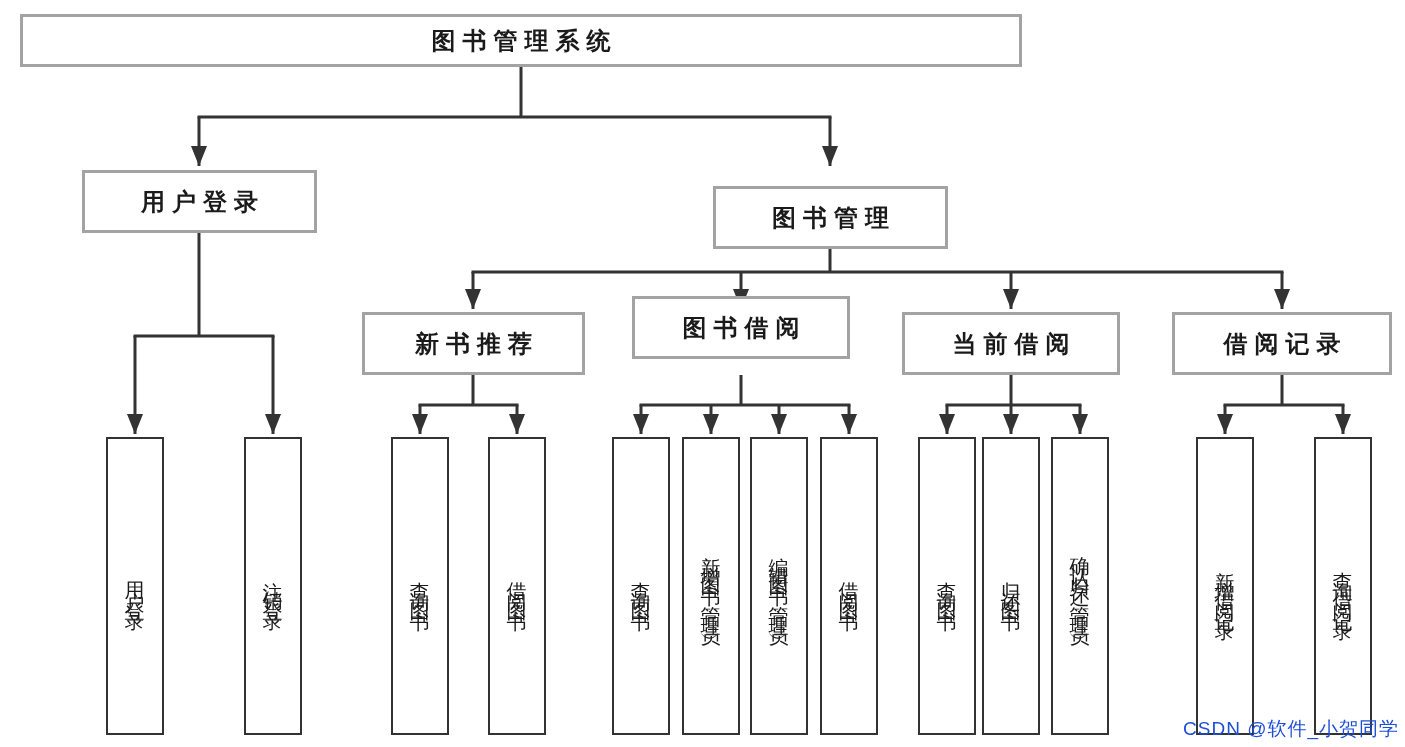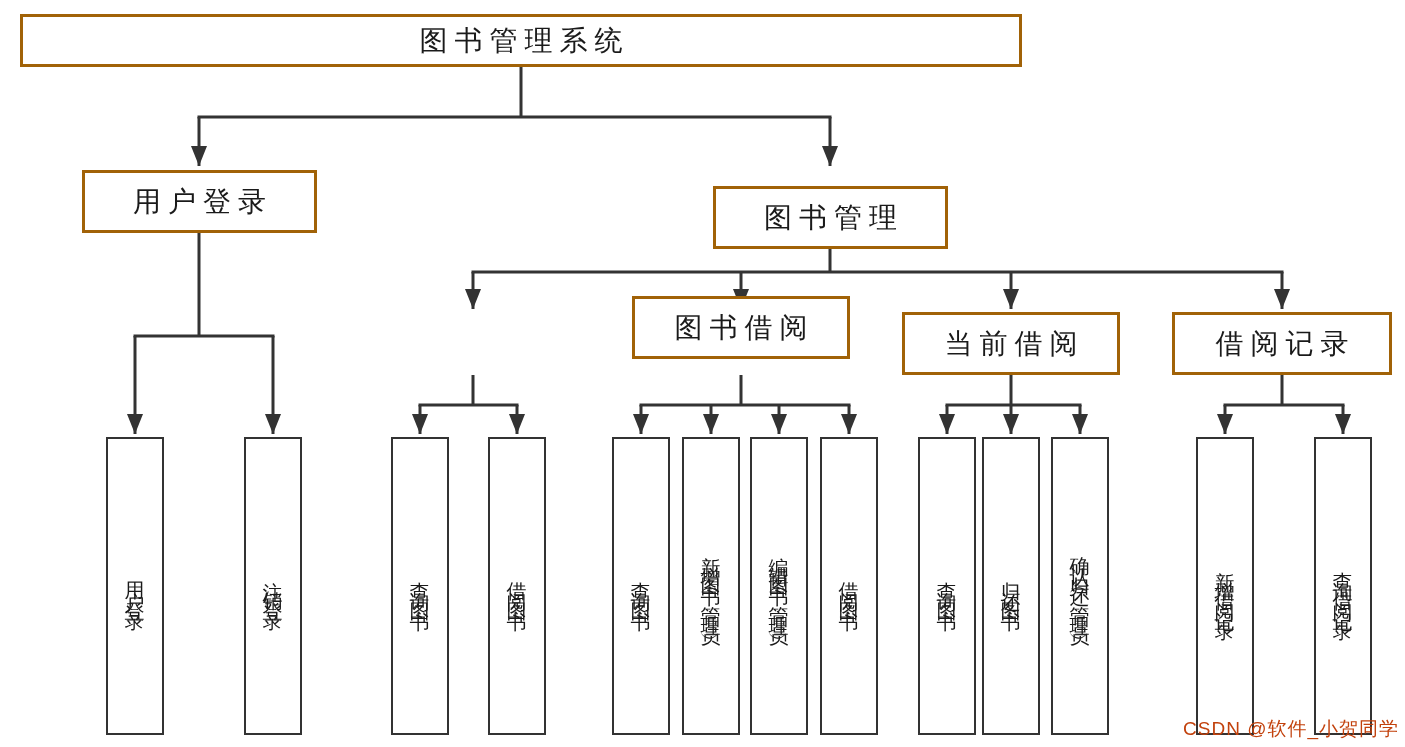--- a/index.html
+++ b/index.html
@@ -7,48 +7,49 @@
     position:relative;
     width:1405px;height:747px;
     background:#ffffff;
     font-family:"Liberation Sans","DejaVu Sans",sans-serif;
     color:#1a1a1a;
     overflow:hidden;
   }
   #wires{position:absolute;left:0;top:0;width:1405px;height:747px;pointer-events:none;}
   .hbox{
     position:absolute;
-    border:3px solid #a16207;
+    border:3px solid #a3a3a3;
     background:#ffffff;
     display:flex;align-items:center;justify-content:center;
     box-sizing:border-box;
-    font-size:28px;
+    font-size:24px;
     letter-spacing:7px;
     text-indent:7px;
     white-space:nowrap;
+    font-weight:bold;
   }
   .vbox{
     position:absolute;
     border:2px solid #333333;
     background:#ffffff;
     display:flex;align-items:center;justify-content:center;
     box-sizing:border-box;
   }
   .vbox span{
     writing-mode:vertical-lr;
     font-size:20px;
     letter-spacing:10px;
     line-height:1;
     white-space:nowrap;
   }
   .watermark{
     position:absolute;
     right:6px;bottom:5px;
     font-size:19px;
-    color:#c2410c;
+    color:#1d4ed8;
     letter-spacing:1px;
     white-space:nowrap;
   }
 </style>
 </head>
 <body>
 
 <div id="stage">
 
   <svg id="wires" width="1405" height="747" viewBox="0 0 1405 747" xmlns="http://www.w3.org/2000/svg">
@@ -92,20 +93,21 @@
       <path d="M1225 405 L1225 434" marker-end="url(#arrow)"></path>
       <path d="M1343 405 L1343 434" marker-end="url(#arrow)"></path>
     </g>
   </svg>
 
   <div class="hbox" style="left:20px;top:14px;width:1002px;height:53px;">图书管理系统</div>
 
   <div class="hbox" style="left:82px;top:170px;width:235px;height:63px;">用户登录</div>
   <div class="hbox" style="left:713px;top:170px;width:235px;height:63px;margin-top:16px;">图书管理</div>
 
+  <div class="hbox" style="left:362px;top:312px;width:223px;height:63px;">新书推荐</div>
   <div class="hbox" style="left:632px;top:296px;width:218px;height:63px;">图书借阅</div>
   <div class="hbox" style="left:1172px;top:312px;width:220px;height:63px;">借阅记录</div>
   <div class="hbox" style="left:902px;top:312px;width:218px;height:63px;">当前借阅</div>
 
   <div class="vbox" style="left:106px;top:437px;width:58px;height:298px;">
     <span>用户登录</span>
   </div>
   <div class="vbox" style="left:244px;top:437px;width:58px;height:298px;">
     <span>注销登录</span>
   </div>

